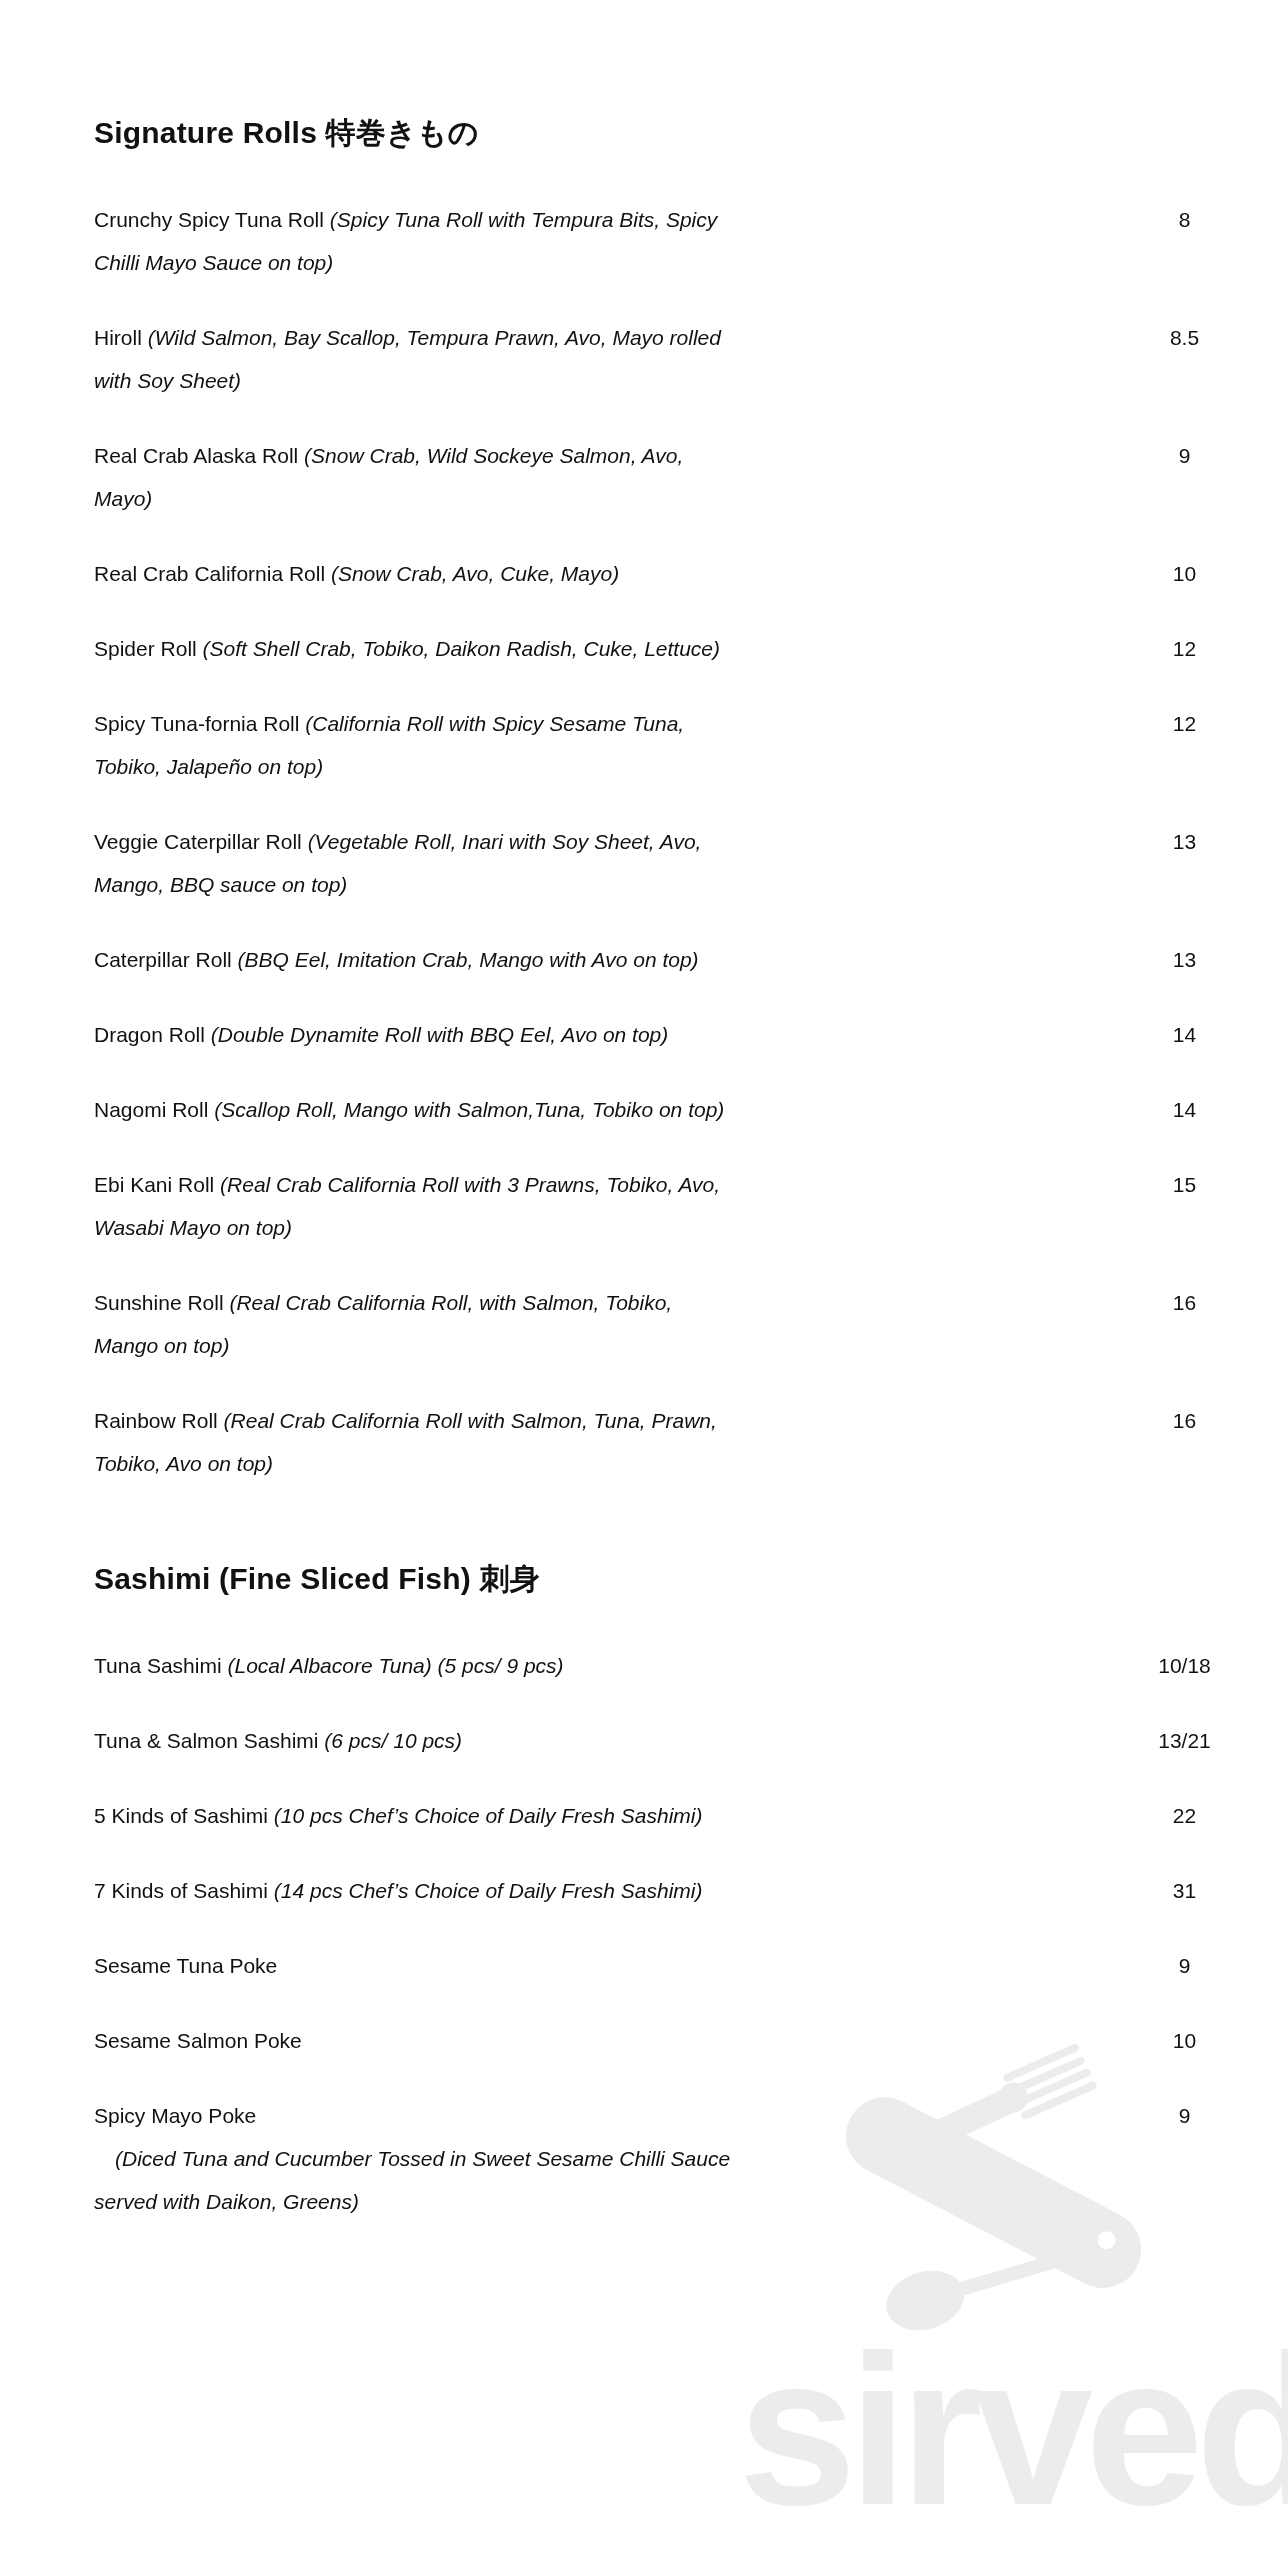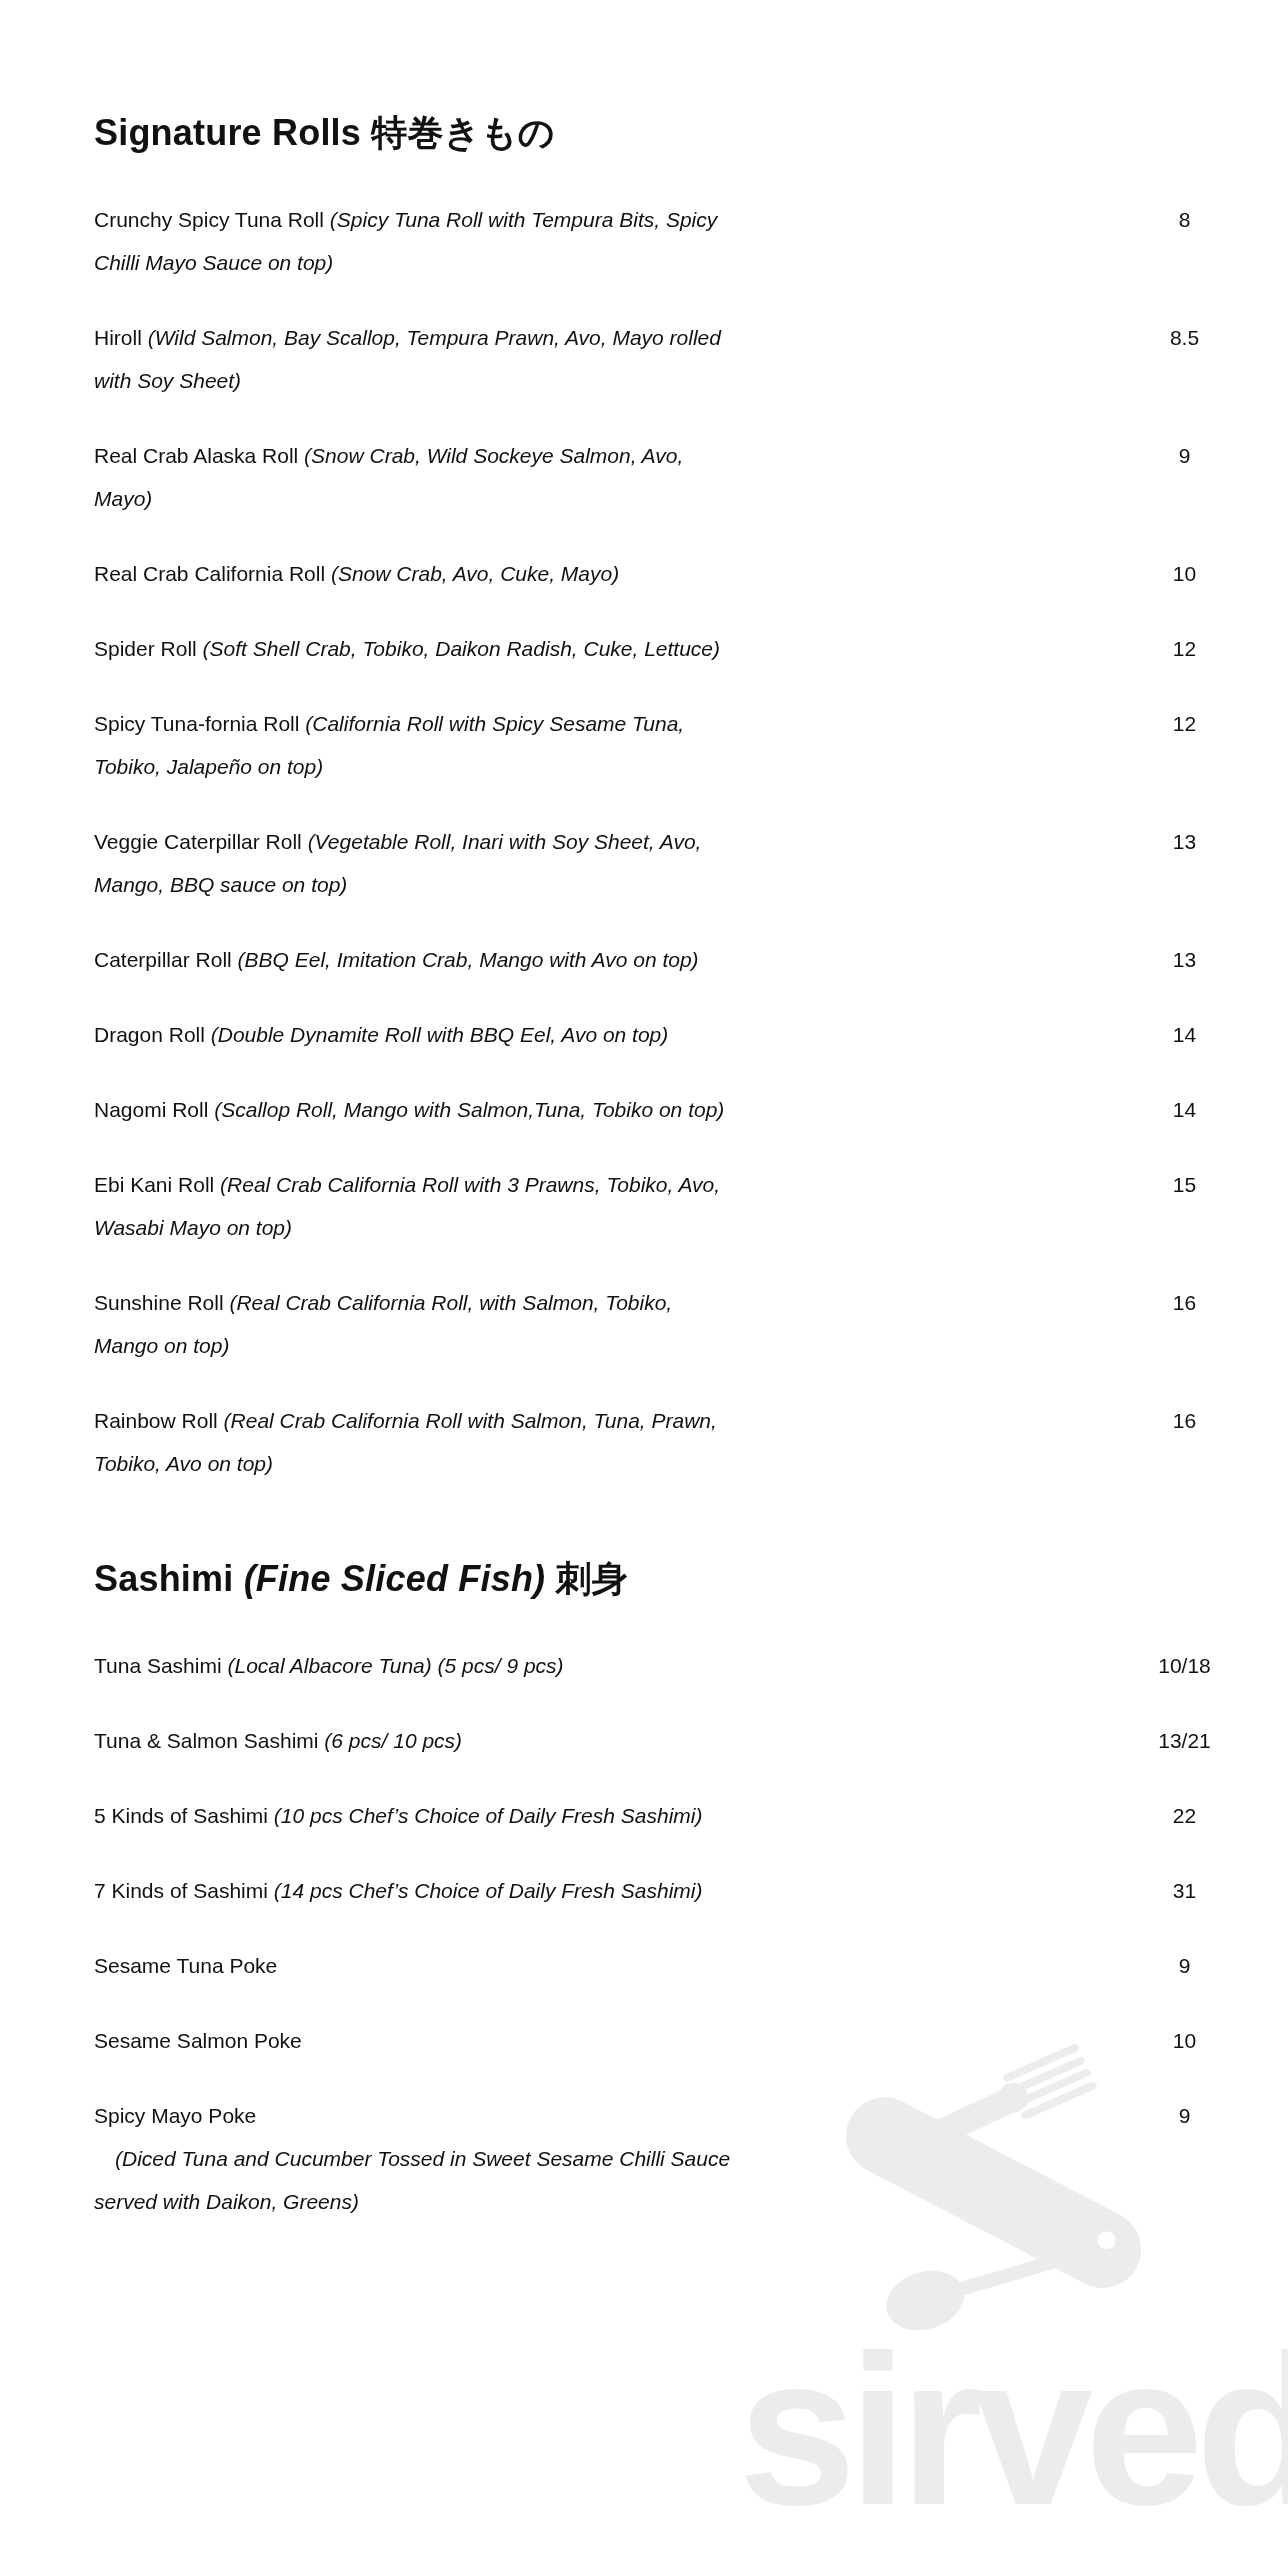--- a/index.html
+++ b/index.html
@@ -37,27 +37,27 @@
   .menu {
     position: absolute;
     top: 0; left: 0; right: 0; bottom: 0;
     padding: 113px 43px 0 94px;
     box-sizing: border-box;
   }
   .menu-section { margin: 0; }
   .menu-section.gap { margin-top: 74px; }
 
   .sec-title {
-    font-size: 36px;
+    font-size: 30px;
     font-weight: bold;
     line-height: 40px;
     margin: 0 0 45px 0;
     letter-spacing: 0.2px;
   }
-  .sec-title .it { font-style: italic; }
+  .sec-title .it { }
 
   .row {
     display: flex;
     align-items: flex-start;
     margin-bottom: 32px;
     font-size: 21px;
     line-height: 43px;
   }
   .row.divided { position: relative; }
 

